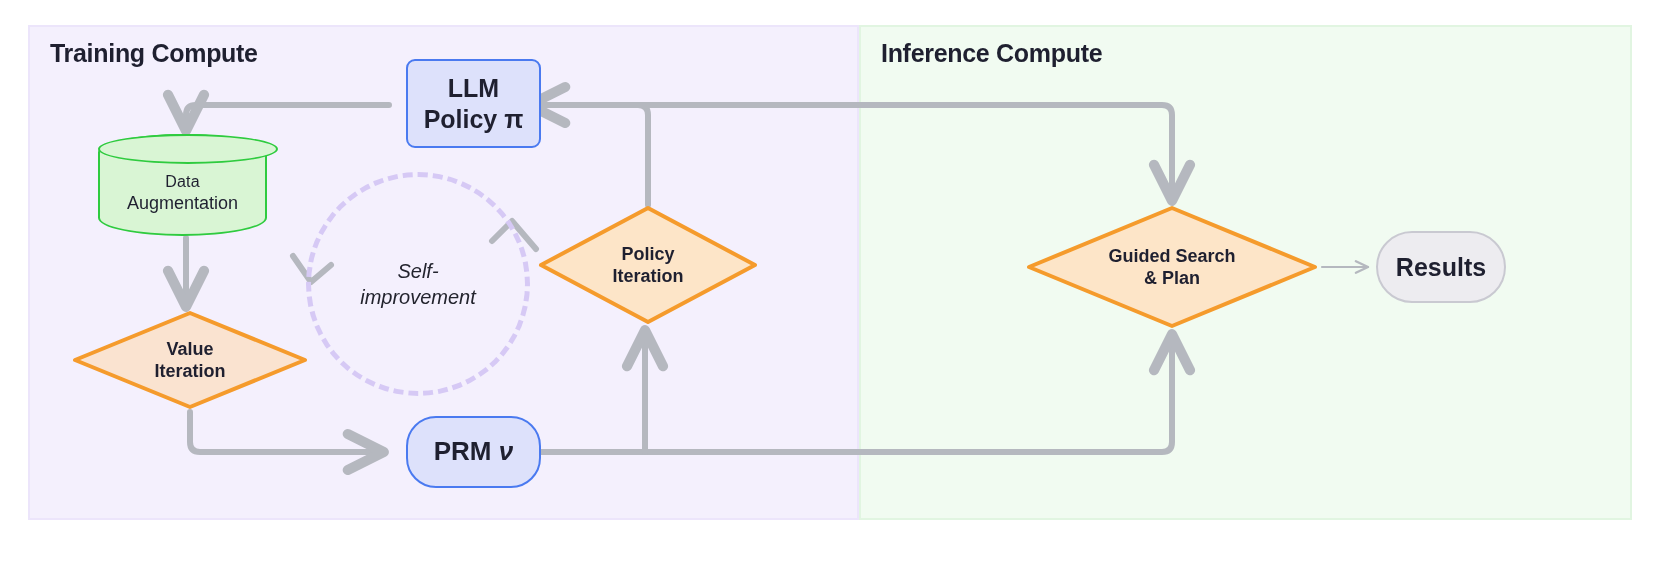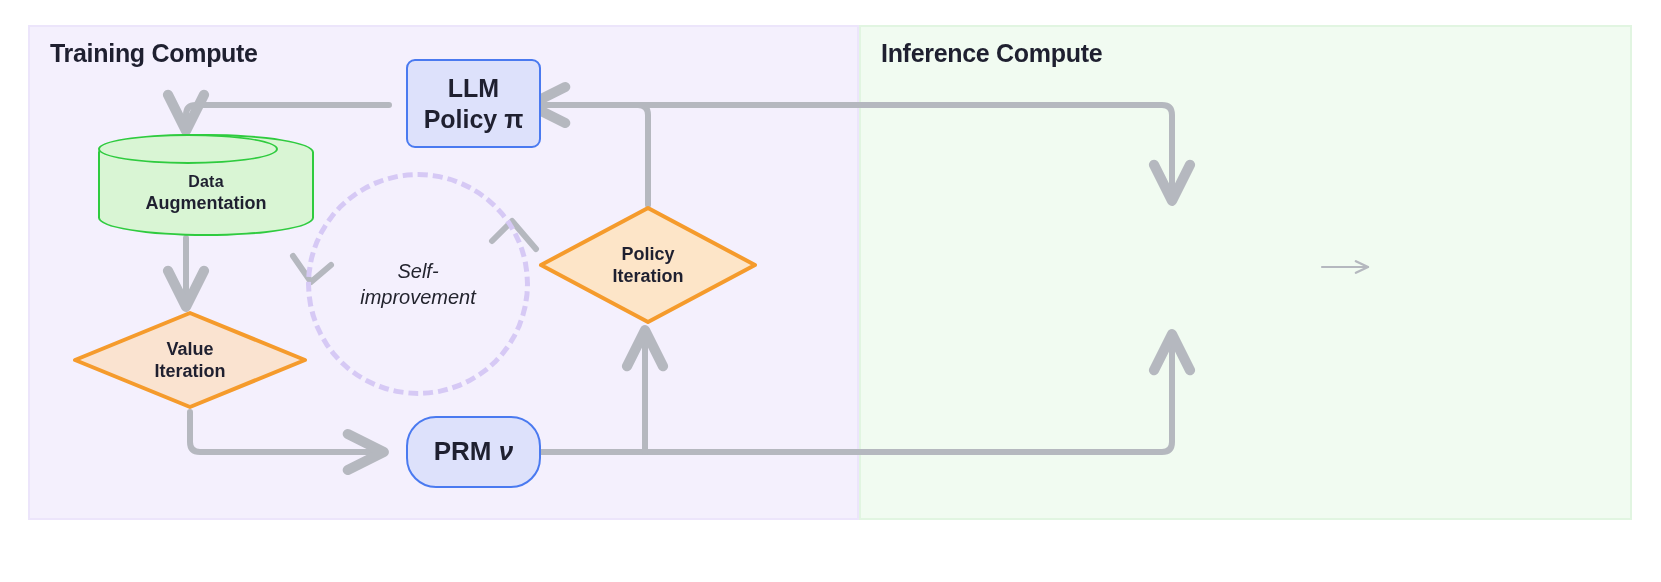--- a/index.html
+++ b/index.html
@@ -88,24 +88,24 @@
     width: 135px;
     height: 72px;
     font-size: 26px;
     border-radius: 30px;
   }
   .ital { font-style: italic; }
   
   #node-data-aug {
     left: 98px;
     top: 134px;
-    width: 216px;
+    width: 169px;
     height: 102px;
     font-size: 18px;
-    font-weight: bold;
+    font-weight: normal;
     background: #d9f5d4;
     border: 2px solid #2fcb3f;
     border-radius: 50% / 18%;
   }
   #node-data-aug .cyl-top {
     position: absolute;
     left: -2px;
     top: -2px;
     width: 180px;
     height: 30px;
@@ -270,15 +270,27 @@
     </div>
   </div>
 
   <div class="node node-rect" id="node-prm">
     <div>
       <span>PRM</span>
       <span class="ital">ν</span>
     </div>
   </div>
 
-
+  <div class="node-diamond" id="node-guided-search">
+    <svg width="292" height="124" viewBox="0 0 292 124">
+      <polygon points="146,3 289,62 146,121 3,62" fill="#fde5c8" stroke="#f59b2c" stroke-width="4" stroke-linejoin="round"></polygon>
+    </svg>
+    <div class="dia-label">
+      <span>Guided Search</span><br>
+      <span>&amp; Plan</span>
+    </div>
+  </div>
+
+  <div class="node" id="node-results">
+    <span>Results</span>
+  </div>
 
 </div>
 
 </body></html>

